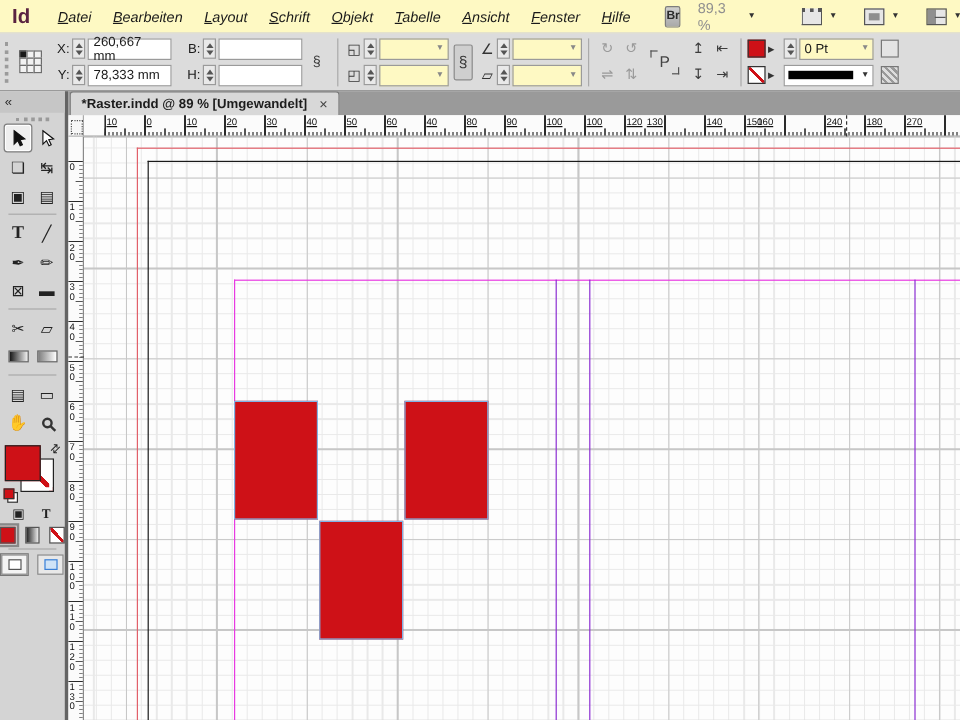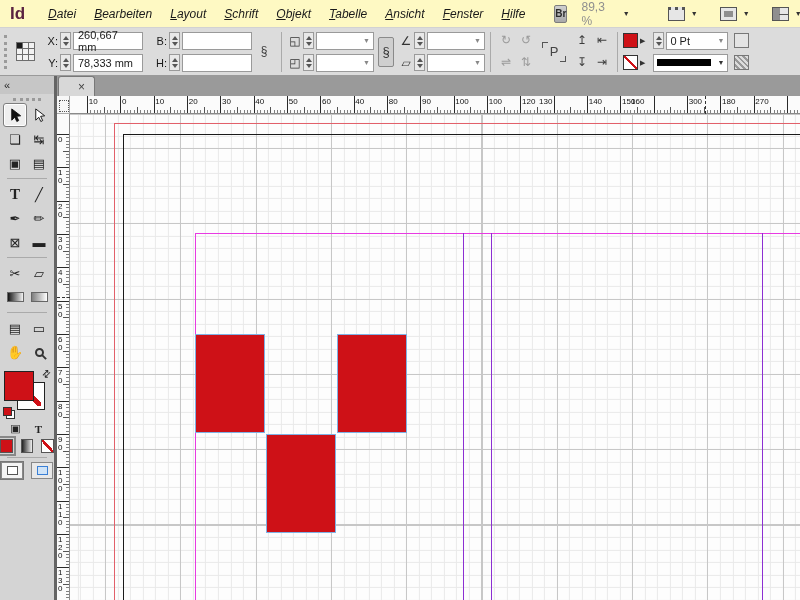--- a/index.html
+++ b/index.html
@@ -30,21 +30,21 @@
   #proxy span { border:1px solid #6d6d6d; background:#f2f2f2; margin:-0.5px; }
   #proxy span.sel { background:#1a1a1a; }
   .cb-col { display:flex; flex-direction:column; gap:3px; }
   .cb-row { display:flex; align-items:center; height:19px; }
   .cb-label { font-size:11px; color:#1a1a1a; width:16px; text-align:right; margin-right:2px; }
   .spinner { display:flex; flex-direction:column; justify-content:center; width:11px; height:17px; border:1px solid #9a9a9a; background:#e9e9e9; margin-right:2px; }
   .spinner i { display:block; width:0; height:0; border:3px solid transparent; margin:1px auto; }
   .spinner i.up { border-bottom:4px solid #555; border-top:none; }
   .spinner i.dn { border-top:4px solid #555; border-bottom:none; }
   .cb-field { width:70px; height:18px; border:1px solid #9a9a9a; background:#fff; font-size:11px; color:#1a1a1a; padding:0 4px; display:flex; align-items:center; }
-  .cb-drop { width:58px; height:18px; border:1px solid #9a9a9a; background:#ffffff; display:flex; align-items:center; justify-content:flex-end; padding:0 3px; }
+  .cb-drop { width:58px; height:18px; border:1px solid #9a9a9a; background:#fef9c3; display:flex; align-items:center; justify-content:flex-end; padding:0 3px; }
   .cb-drop .dd-arrow { color:#888; }
   .cb-ico { font-size:12px; color:#333; width:16px; text-align:center; }
   .cb-btn { font-size:12px; color:#3c3c3c; width:20px; height:19px; text-align:center; line-height:18px; }
   .cb-btn.dim { color:#9a9a9a; }
   #link-btn { width:16px; height:30px; border:1px solid #8a8a8a; background:#cfcfcf; border-radius:2px; text-align:center; line-height:28px; font-size:13px; color:#333; margin:0 4px; }
   #grabber-btn { position:relative; width:24px; height:24px; margin:0 6px; font-size:13px; color:#444; text-align:center; line-height:24px; }
   #grabber-btn::before, #grabber-btn::after { content:""; position:absolute; width:5px; height:5px; border:1px solid #555; }
   #grabber-btn::before { left:0; top:2px; border-right:none; border-bottom:none; }
   #grabber-btn::after { right:0; bottom:2px; border-left:none; border-top:none; }
   .swatch { width:15px; height:15px; border:1px solid #333; }
@@ -98,21 +98,21 @@
   #corner-box { position:absolute; left:57px; top:96px; width:13px; height:18px; background:#f7f7f7; border-right:1px solid #aaa; border-bottom:1px solid #aaa; }
   #corner-box::after { content:""; position:absolute; left:2px; top:4px; width:8px; height:10px; border:1px dotted #555; }
   #hruler { position:absolute; left:70px; top:96px; width:730px; height:18px; background:#fbfbfb; border-bottom:1px solid #8a8a8a;
     background-image:
       repeating-linear-gradient(to right,#2a2a2a 0 1px,transparent 1px 33.333px),
       repeating-linear-gradient(to right,#555 0 1px,transparent 1px 16.666px),
       repeating-linear-gradient(to right,#808080 0 1px,transparent 1px 3.333px);
     background-size:100% 100%,100% 6px,100% 3px;
     background-position:16.7px 0, 16.7px 100%, 16.7px 100%;
     background-repeat:no-repeat; }
-  .hlabel { position:absolute; top:1px; font-size:8px; color:#111; }
+  .hlabel { position:absolute; top:1px; font-size:8px; color:#111;text-decoration:underline; }
   #vruler { position:absolute; left:57px; top:114px; width:13px; height:486px; background:#fbfbfb; border-right:1px solid #8a8a8a;
     background-image:
       repeating-linear-gradient(to bottom,#2a2a2a 0 1px,transparent 1px 33.333px),
       repeating-linear-gradient(to bottom,#555 0 1px,transparent 1px 16.666px),
       repeating-linear-gradient(to bottom,#808080 0 1px,transparent 1px 3.333px);
     background-size:100% 100%,6px 100%,3px 100%;
     background-position:0 20px,100% 20px,100% 20px;
     background-repeat:no-repeat; }
   .vlabel { position:absolute; left:1px; font-size:8px; line-height:8px; color:#111; white-space:pre-line; }
   .ruler-marker-h { position:absolute; top:0; width:1px; height:18px; border-left:1px dashed #333; }
@@ -439,20 +439,21 @@
         <span class="pg"></span>
       </span>
     <span class="view-btn">
         <span class="pg blue"></span>
       </span>
   </div>
 </div>
 
 <div id="tabbar">
   <div id="doc-tab">
+    <span class="title">*Raster.indd @ 89 % [Umgewandelt]</span>
     <span class="close">×</span>
   </div>
 </div>
 
 <div id="corner-box"></div>
 <div id="hruler">
     <span class="hlabel" style="left: 18.7px;">10</span>
     <span class="hlabel" style="left: 52.033px;">0</span>
     <span class="hlabel" style="left: 85.366px;">10</span>
     <span class="hlabel" style="left: 118.699px;">20</span>
@@ -463,21 +464,21 @@
     <span class="hlabel" style="left: 285.364px;">40</span>
     <span class="hlabel" style="left: 318.697px;">80</span>
     <span class="hlabel" style="left: 352.03px;">90</span>
     <span class="hlabel" style="left: 385.363px;">100</span>
     <span class="hlabel" style="left: 418.696px;">100</span>
     <span class="hlabel" style="left: 452.029px;">120</span>
     <span class="hlabel" style="left: 469px;">130</span>
     <span class="hlabel" style="left: 518.695px;">140</span>
     <span class="hlabel" style="left: 552.028px;">150</span>
     <span class="hlabel" style="left: 561px;">160</span>
-    <span class="hlabel" style="left: 618.694px;">300</span>
+    <span class="hlabel" style="left: 618.694px;">240</span>
     <span class="hlabel" style="left: 652.027px;">180</span>
     <span class="hlabel" style="left: 685.36px;">270</span>
     <span class="ruler-marker-h" style="left: 635px;"></span>
   </div>
 <div id="vruler">
     <span class="vlabel" style="top: 22px;">0</span>
     <span class="vlabel" style="top: 55.333px;">1
 0</span>
     <span class="vlabel" style="top: 88.666px;">2
 0</span>

